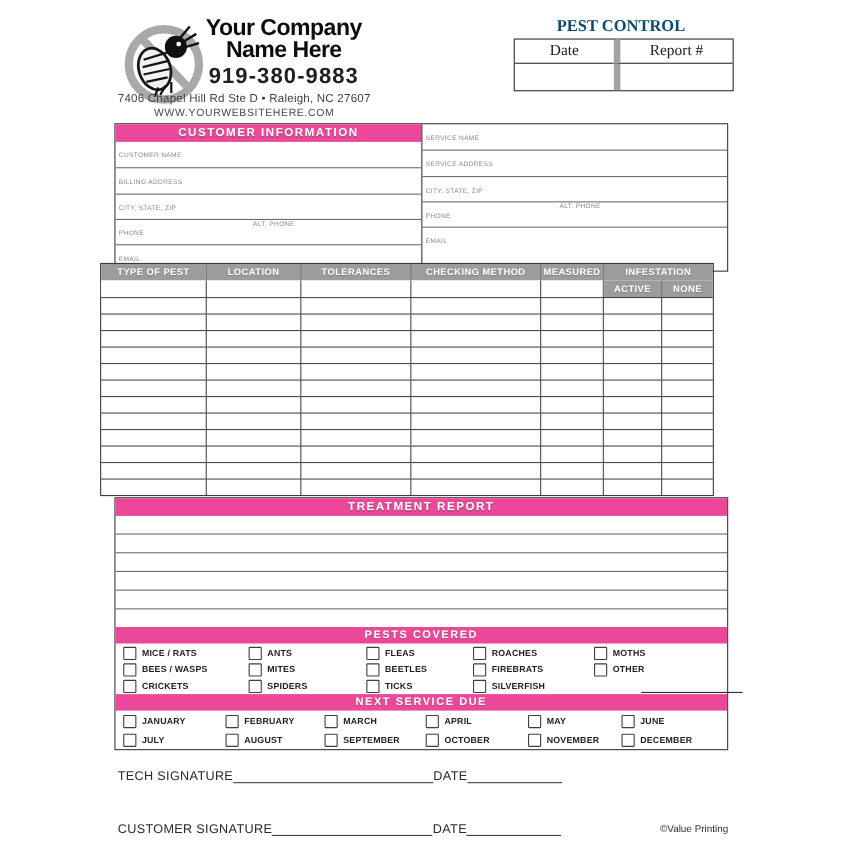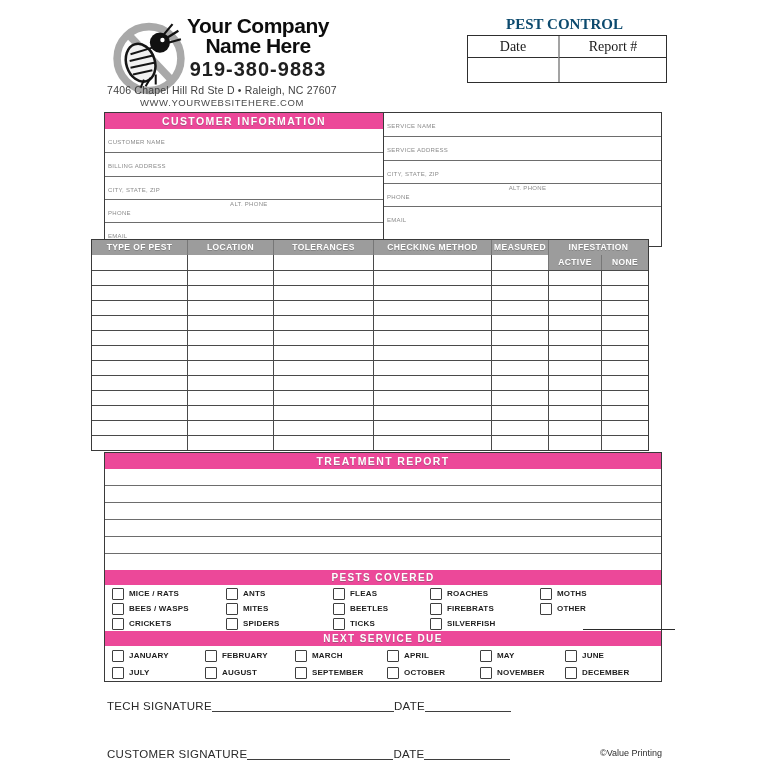--- a/index.html
+++ b/index.html
@@ -18,21 +18,21 @@
         color:#4a4a4a;letter-spacing:0.6px;}
 
   
   .report-head{position:absolute;left:462px;top:16px;width:205px;}
   .report-title{font-family:Liberation Serif, serif;font-weight:bold;font-size:15px;
                 line-height:1.07;text-align:center;color:#0c4a6e;}
   .dr-table{margin-top:3px;margin-left:5px;width:198px;border:1.5px solid #2e2e2e;
             display:grid;grid-template-columns:90px 1fr;}
   .dr-cell{font-family:"Liberation Serif",serif;font-size:14px;text-align:center;
            border-bottom:1px solid #2e2e2e;height:21px;line-height:21px;color:#1a1a1a;}
-  .dr-cell.c2{border-left:2px solid #a3a3a3;}
+  .dr-cell.c2{border-left:6px solid #a3a3a3;}
   .dr-input{height:24px;border-bottom:none;}
 
   
   .bar{background:#ec4899;color:#fff;font-weight:bold;text-align:center;
        letter-spacing:1.4px;text-shadow:0 1px 0 rgba(90,90,90,.45);}
   .bar.big{height:16px;line-height:16px;font-size:10.5px;}
   .bar.small{height:15px;line-height:15px;font-size:10px;}
   .f-label{font-size:6px;color:#8b8b8b;letter-spacing:0.3px;}
 
   

